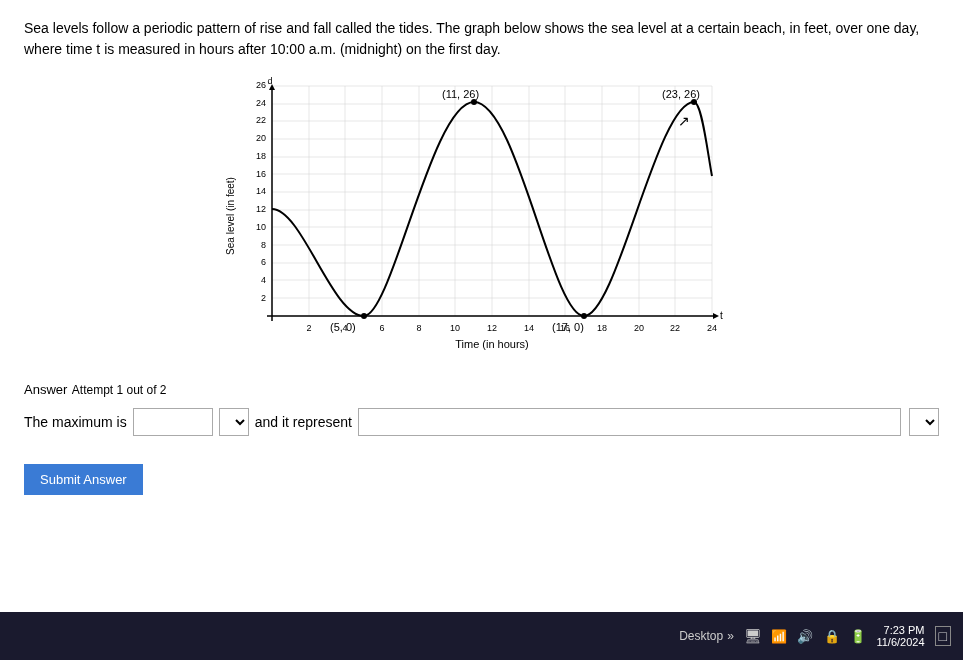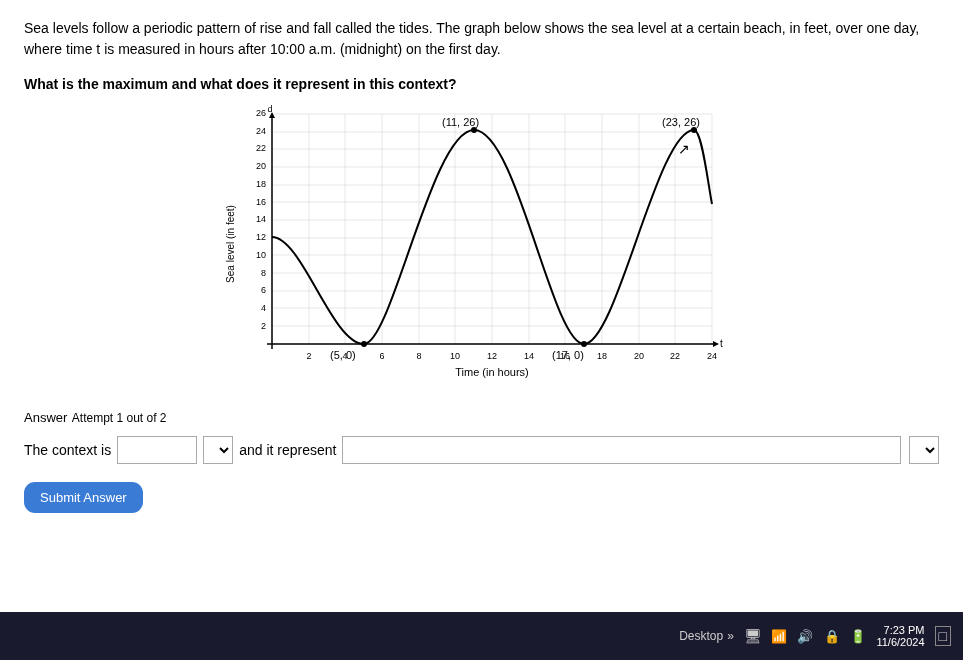--- a/index.html
+++ b/index.html
@@ -93,23 +93,23 @@
       padding: 2px 6px;
       font-size: 13px;
     }
 
     .submit-btn {
       background: #3a7bd5;
       color: #fff;
       border: none;
       padding: 8px 16px;
       font-size: 13px;
-      border-radius: 11px;
+      border-radius: 0;
       cursor: pointer;
-      margin-top: 18px;
+      margin-top: 28px;
     }
 
     .taskbar {
       height: 48px;
       background: #1a1a2e;
       display: flex;
       align-items: center;
       justify-content: flex-end;
       padding: 0 12px;
       gap: 10px;
@@ -127,21 +127,20 @@
       display: flex;
       align-items: center;
       gap: 4px;
     }
   </style>
 </head>
 <body>
 
 <div class="main-content">
   <p class="problem-text">Sea levels follow a periodic pattern of rise and fall called the tides. The graph below shows the sea level at a certain beach, in feet, over one day, where time t is measured in hours after 10:00 a.m. (midnight) on the first day.</p>
-  <p class="question-text">What is the maximum and what does it represent in this context?</p>
 
   <div class="graph-container">
     <div class="graph-area">
       <svg width="520" height="290">
 
         <defs>
           <pattern id="grid" width="20" height="10" patternUnits="userSpaceOnUse">
             <path d="M 20 0 L 0 0 0 10" fill="none" stroke="#ddd" stroke-width="0.5"></path>
           </pattern>
         </defs>
@@ -249,21 +248,21 @@
     </div>
   </div>
 
   <div class="answer-section">
     <div>
       <span class="answer-label">Answer</span>
       <span class="attempt-label">Attempt 1 out of 2</span>
     </div>
 
     <div class="answer-row">
-      <span>The context is</span>
+      <span>The maximum is</span>
       <input type="text" class="answer-text-input" value="" style="">
       <select class="dropdown-select">
         <option value=""></option>
       </select>
       <span>and it represent</span>
       <input type="text" class="represents-input" value="" style="">
       <select class="dropdown-select" style="margin-left:2px;">
         <option value=""></option>
       </select>
     </div>

